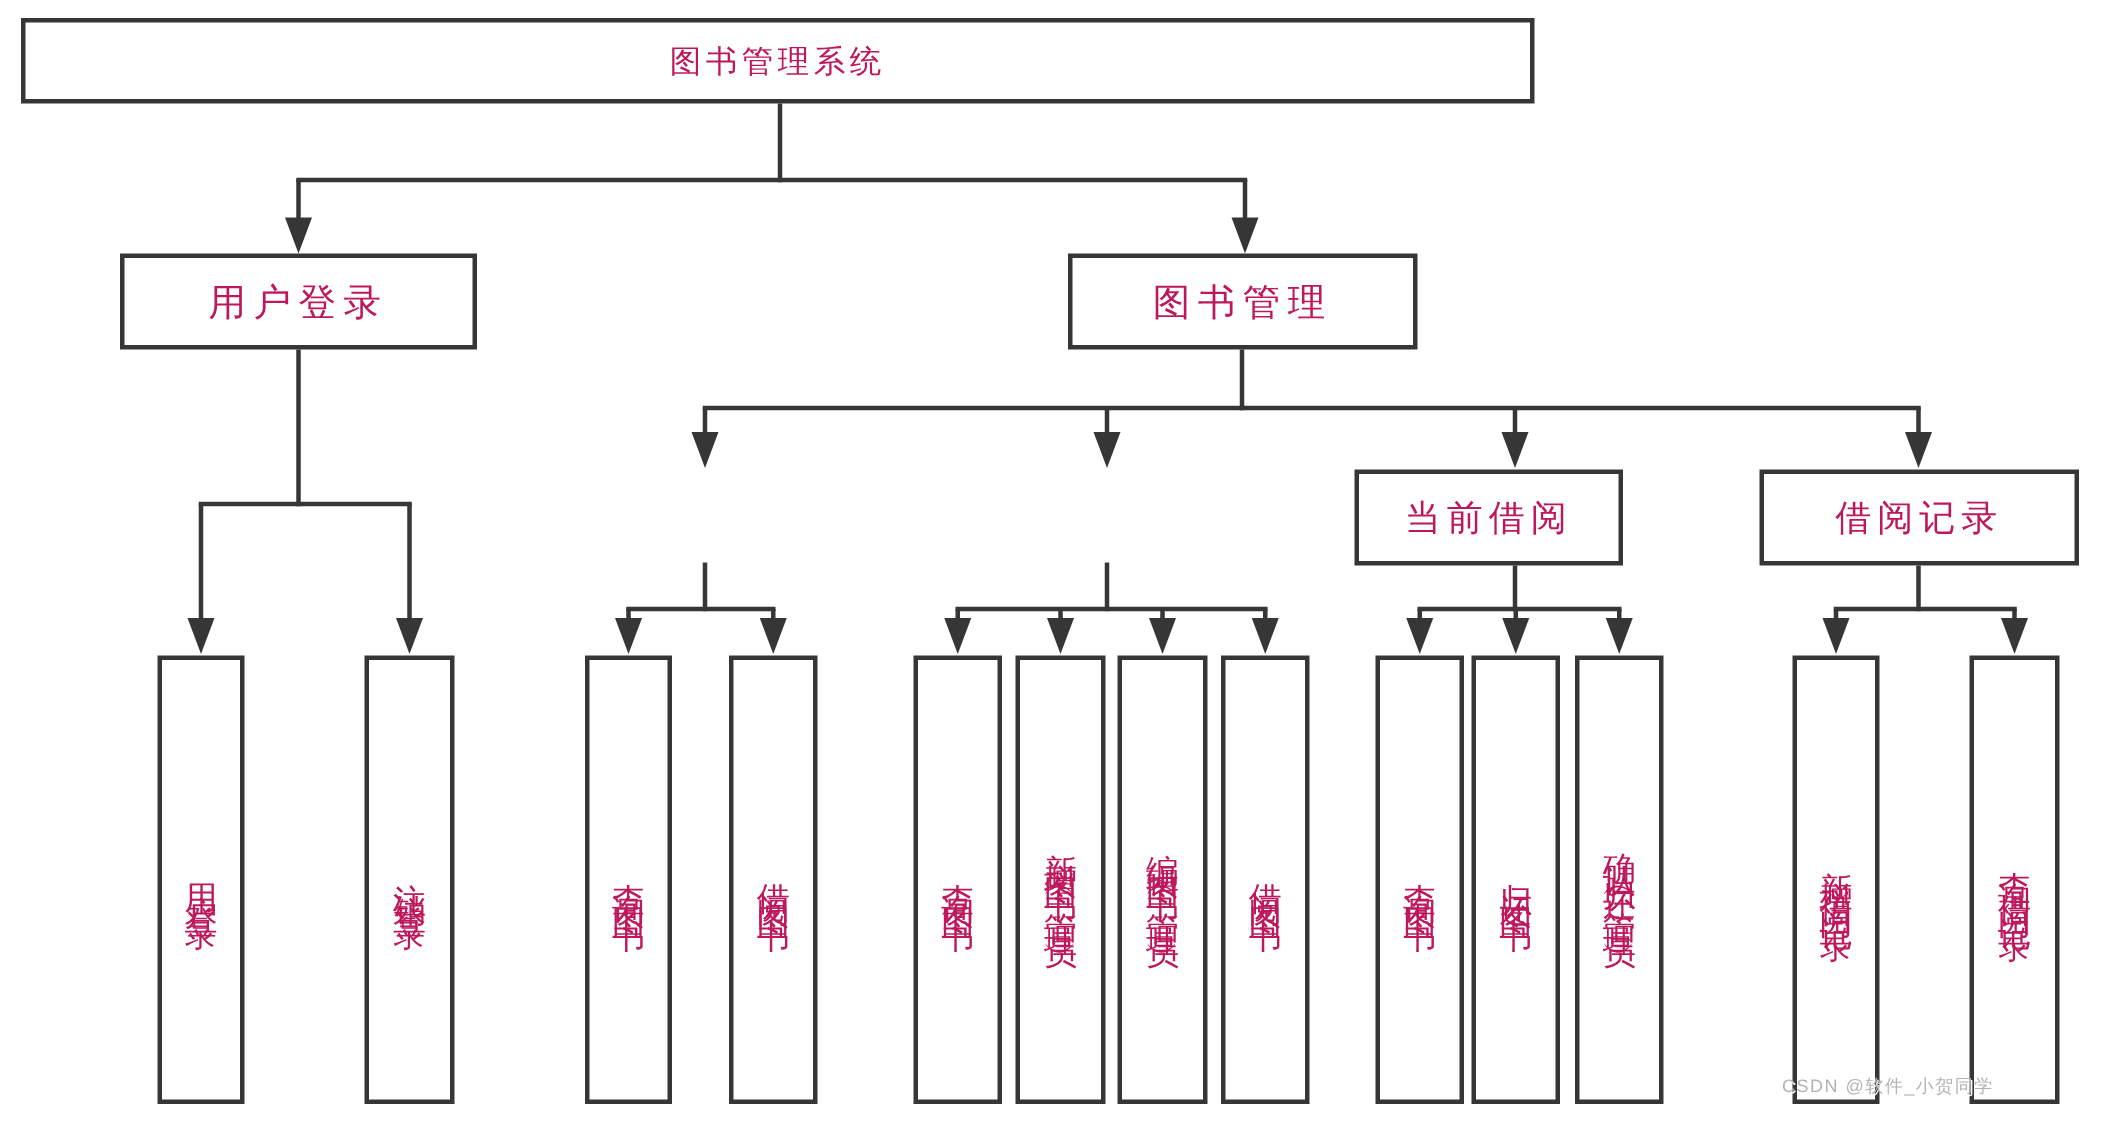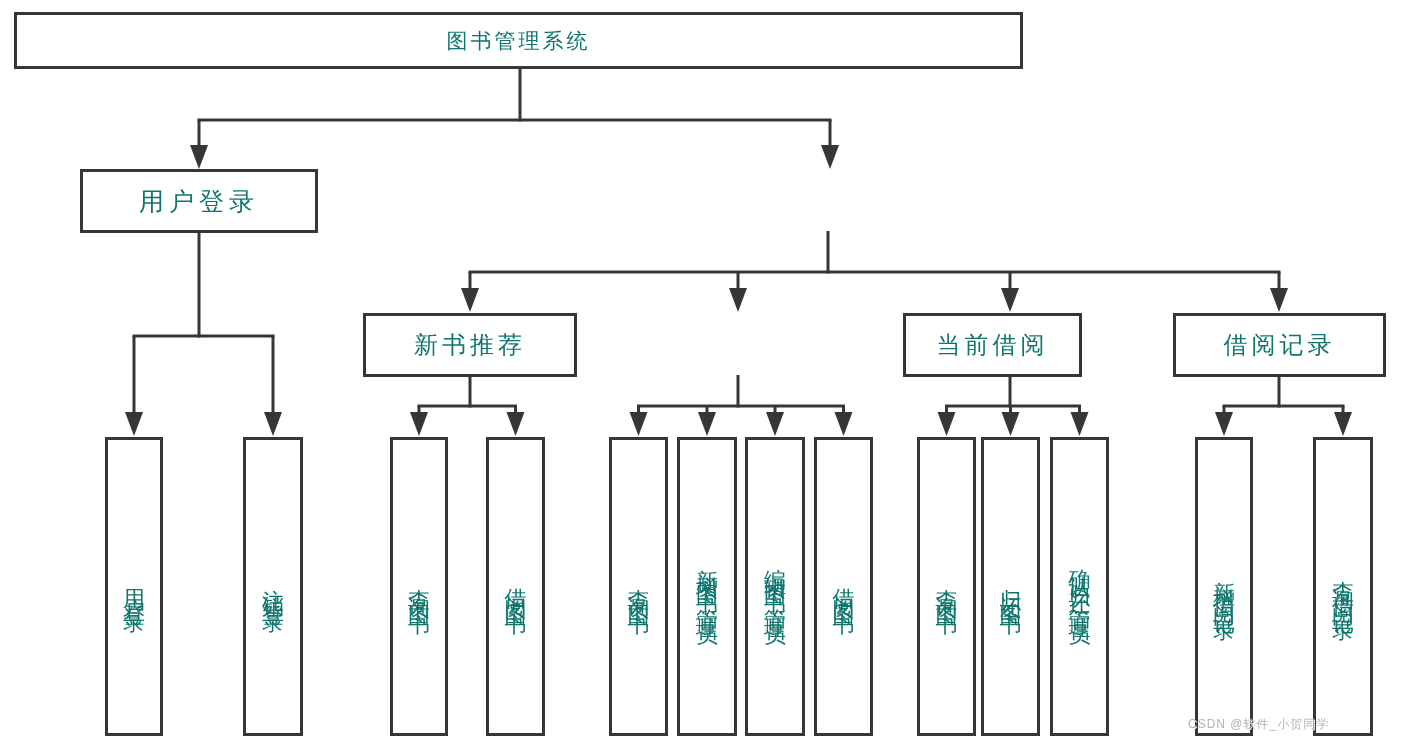--- a/index.html
+++ b/index.html
@@ -20,21 +20,21 @@
   #connectors line { stroke: #363636; stroke-width: 3; }
   #connectors polygon { fill: #363636; }
   .box {
     position: absolute;
     box-sizing: border-box;
     border: 3px solid #363636;
     background: #ffffff;
     display: flex;
     align-items: center;
     justify-content: center;
-    color: #0f766e;
+    color: #be185d;
     z-index: 2;
   }
   .box.root  { font-size: 21px; letter-spacing: 3px; }
   .box.lvl2  { font-size: 25px; letter-spacing: 5px; }
   .box.lvl3  { font-size: 24px; letter-spacing: 4px; }
   .box.leaf  {
     writing-mode: vertical-rl;
     text-orientation: mixed;
     font-size: 22px;
     letter-spacing: 8px;
@@ -125,24 +125,24 @@
     </g>
   </svg>
 
   <div class="box root" style="left:14px; top:12px; width:1009px; height:57px;">
     <span>图书管理系统</span>
   </div>
 
   <div class="box lvl2" style="left:80px; top:169px; width:238px; height:64px;">
     <span>用户登录</span>
   </div>
+  <div class="box lvl2" style="left:712px; top:169px; width:233px; height:64px;">
+    <span>图书管理</span>
+  </div>
 
-  <div class="box lvl3" style="left:363px; top:313px; width:214px; height:64px;">
-    <span>新书推荐</span>
-  </div>
   <div class="box lvl3" style="left:903px; top:313px; width:179px; height:64px;">
     <span>当前借阅</span>
   </div>
   <div class="box lvl3" style="left:1173px; top:313px; width:213px; height:64px;">
     <span>借阅记录</span>
   </div>
 
   <div class="box leaf" style="left:105px; top:437px; width:58px; height:299px;">
     <span>用户登录</span>
   </div>

